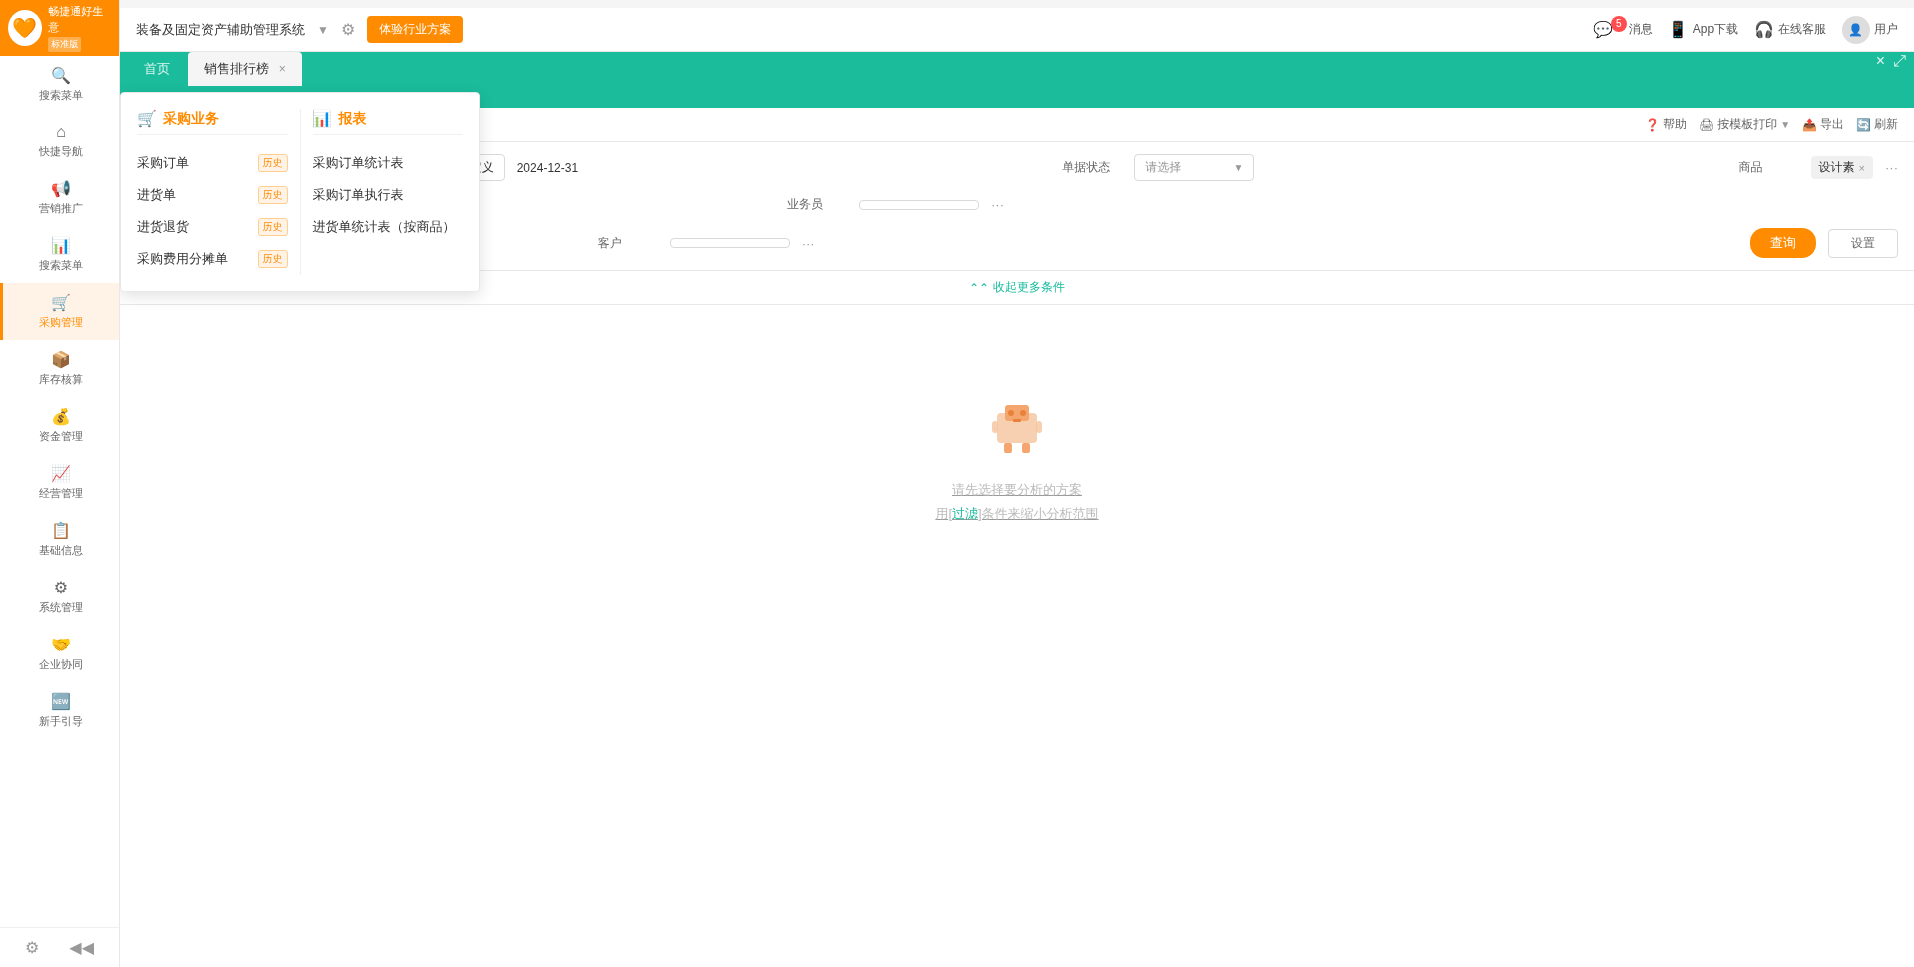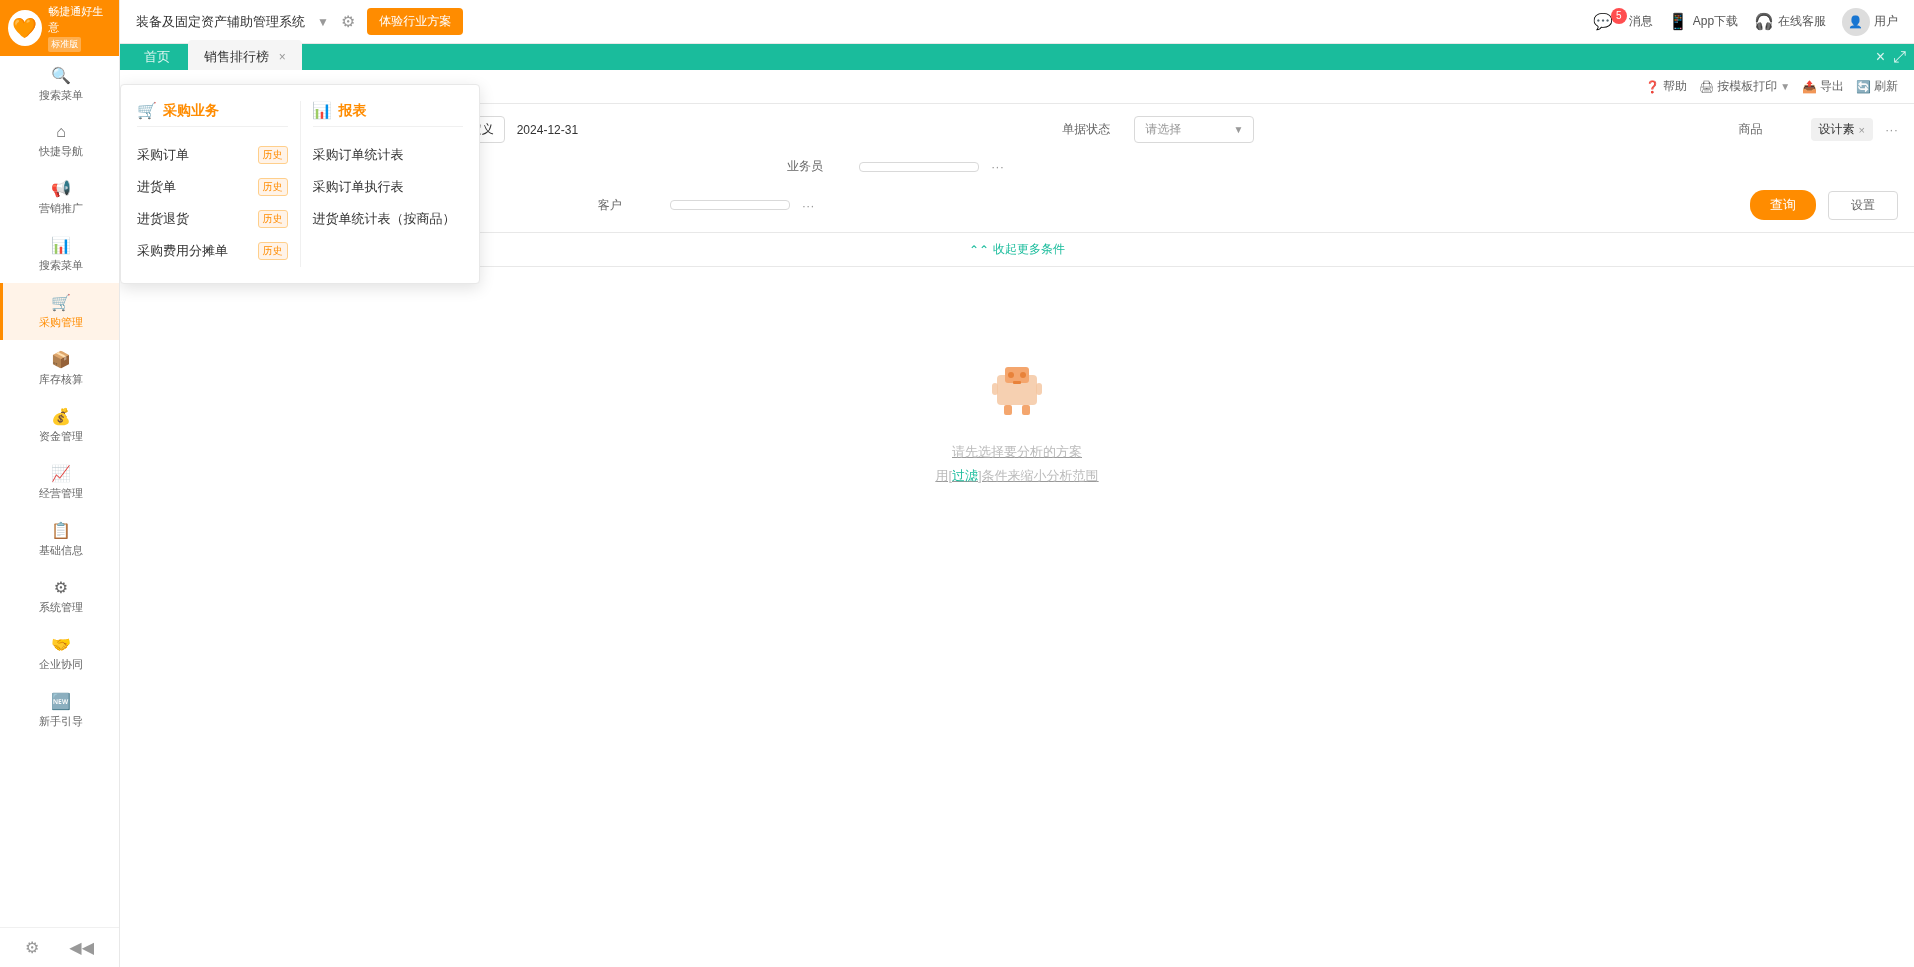--- a/index.html
+++ b/index.html
@@ -63,20 +63,21 @@
 
     
     .topbar {
       background: #fff;
       height: 44px;
       display: flex;
       align-items: center;
       padding: 0 16px;
       border-bottom: 1px solid #e8e8e8;
       gap: 12px;
+      margin-top: 8px;
     }
     .topbar-title { font-size: 13px; color: #333; }
     .topbar-arrow { color: #999; font-size: 12px; cursor: pointer; }
     .topbar-settings { color: #999; cursor: pointer; font-size: 16px; }
     .topbar-industry-btn {
       background: #ff8c00; color: #fff; border: none;
       padding: 5px 12px; border-radius: 4px; cursor: pointer; font-size: 12px;
     }
     .topbar-right { margin-left: auto; display: flex; align-items: center; gap: 16px; }
     .topbar-right-item { display: flex; align-items: center; gap: 4px; color: #555; cursor: pointer; font-size: 12px; }
@@ -85,23 +86,23 @@
       background: #ff4d4f; color: #fff; border-radius: 50%; width: 16px; height: 16px;
       font-size: 10px; display: flex; align-items: center; justify-content: center;
       position: relative; top: -6px; left: -6px; margin-right: -8px;
     }
     .user-avatar { width: 28px; height: 28px; border-radius: 50%; background: #ddd; display: flex; align-items: center; justify-content: center; font-size: 12px; color: #666; }
 
     
     .tabbar {
       background: #1abc9c;
       display: flex;
-      align-items: center;
+      align-items: flex-start;
       padding: 0 8px;
-      height: 26px;
+      height: 56px;
       gap: 2px;
     }
     .tab {
       padding: 8px 16px;
       cursor: pointer;
       font-size: 13px;
       border-radius: 4px 4px 0 0;
       color: rgba(255,255,255,0.85);
     }
     .tab.active { background: #f5f5f5; color: #333; }

